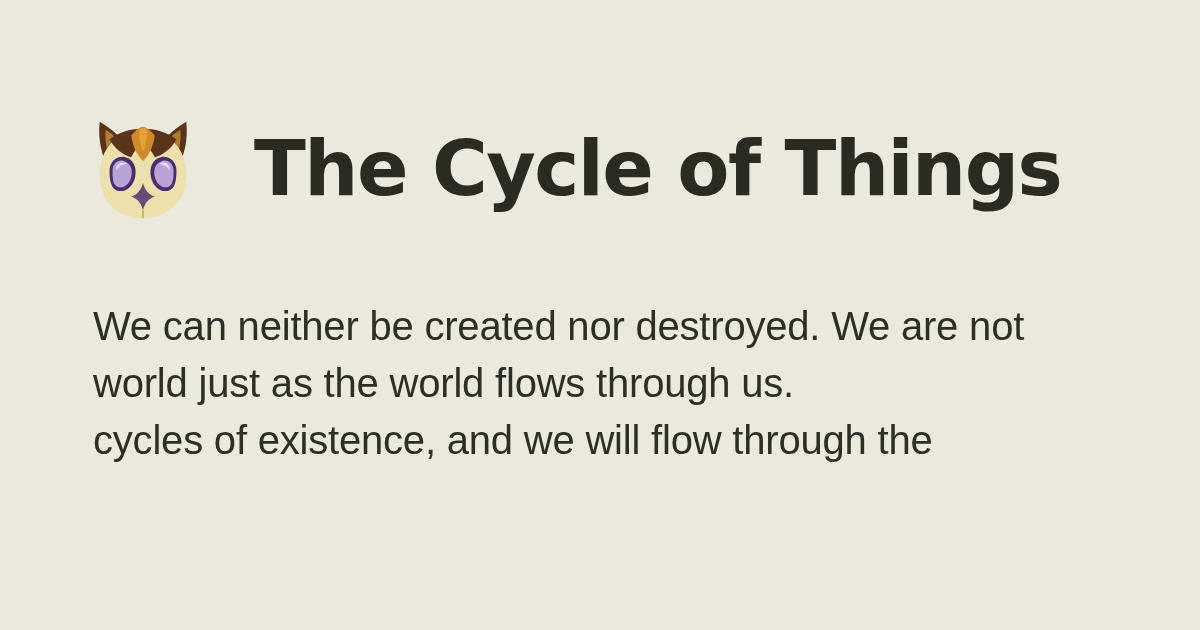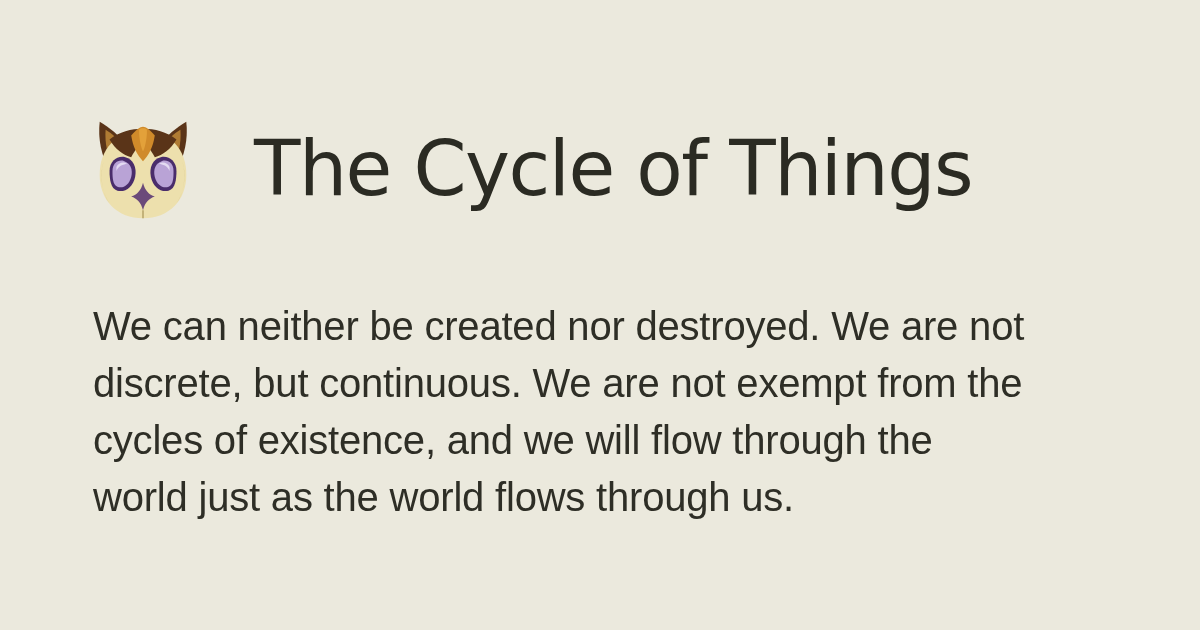--- a/index.html
+++ b/index.html
@@ -36,21 +36,21 @@
     display: block;
   }
   .emoji svg {
     display: block;
     width: 126px;
     height: 126px;
   }
   .title {
     font-family: "DejaVu Sans", sans-serif;
     font-size: 76px;
-    font-weight: 400;
+    font-weight: 700;
     letter-spacing: -1.5px;
     color: #2b2b23;
     line-height: 1;
     white-space: nowrap;
     margin: 0;
   }
   .body-copy {
     position: absolute;
     left: 80px;
     top: 285px;
@@ -106,18 +106,17 @@
 
         <path d="M64 106 L64 114" stroke="#c3b178" stroke-width="2" fill="none"></path>
       </svg>
     </span>
 
     <h1 class="title">The Cycle of Things</h1>
   </div>
 
   <p class="body-copy">
     <span class="line">We can neither be created nor destroyed. We are not</span>
-    <span class="line">discrete, but continuous. We are not exempt from the</span>
+    <span class="line">world just as the world flows through us.</span>
     <span class="line">cycles of existence, and we will flow through the</span>
-    <span class="line">world just as the world flows through us.</span>
   </p>
 
 </div>
 
 </body></html>

